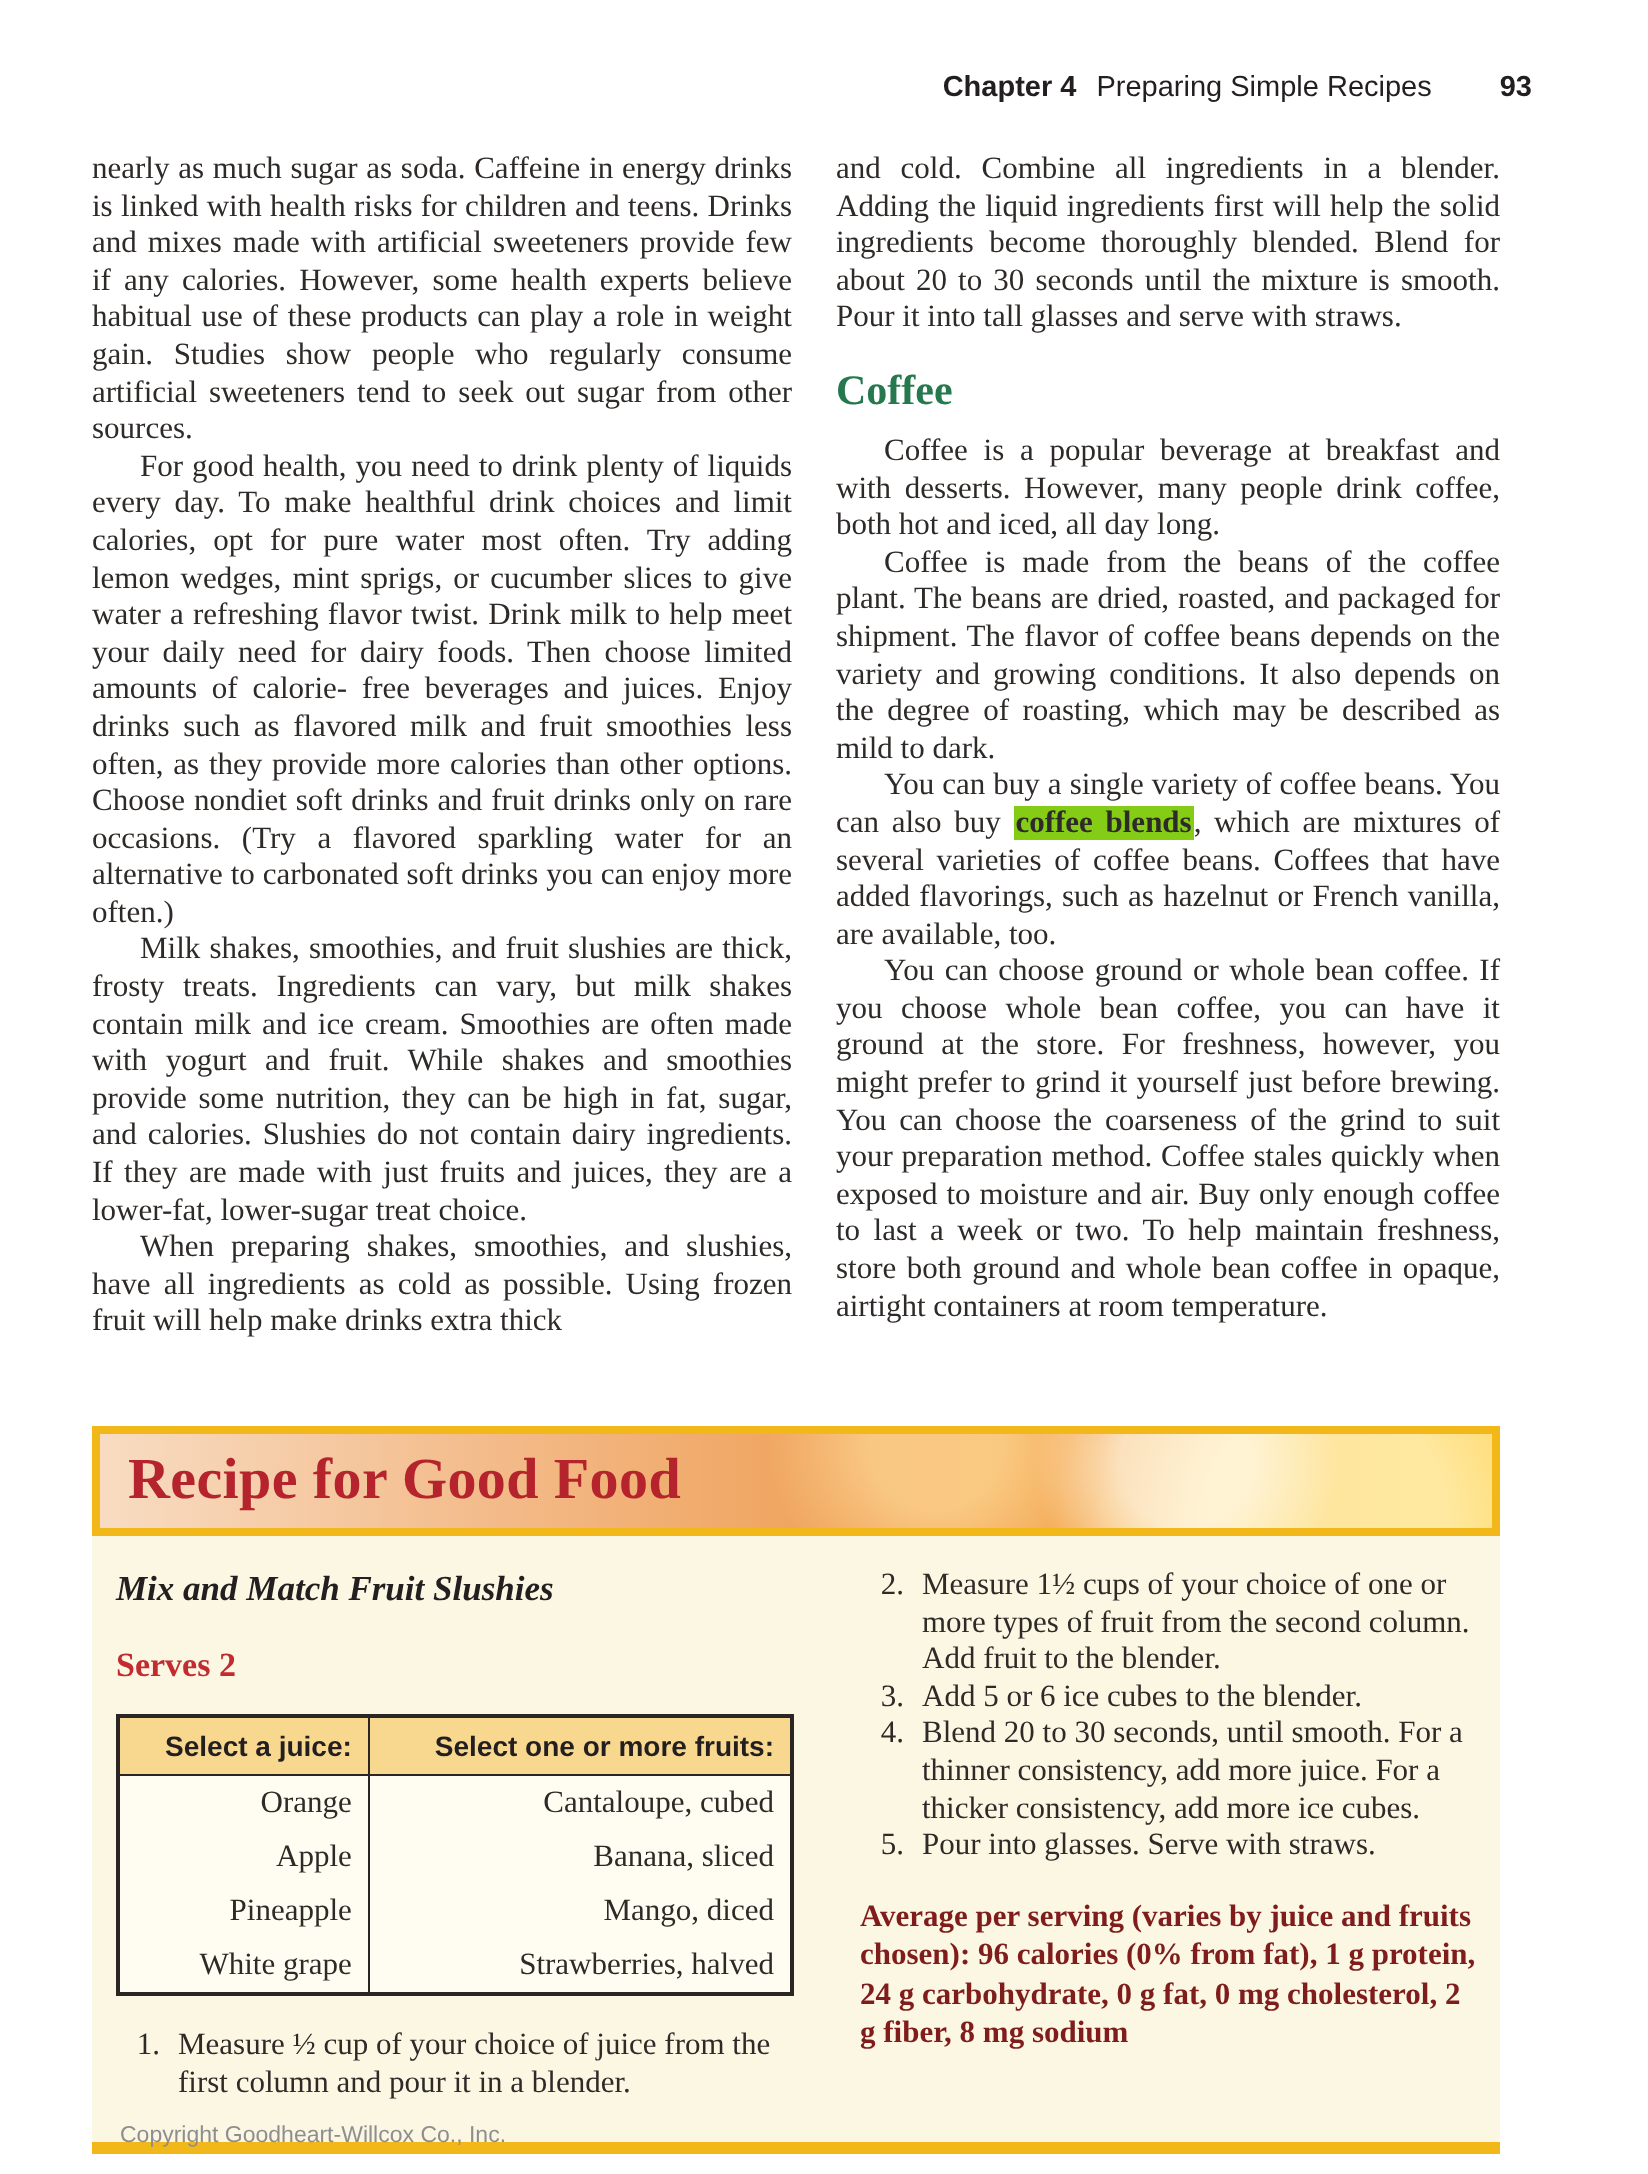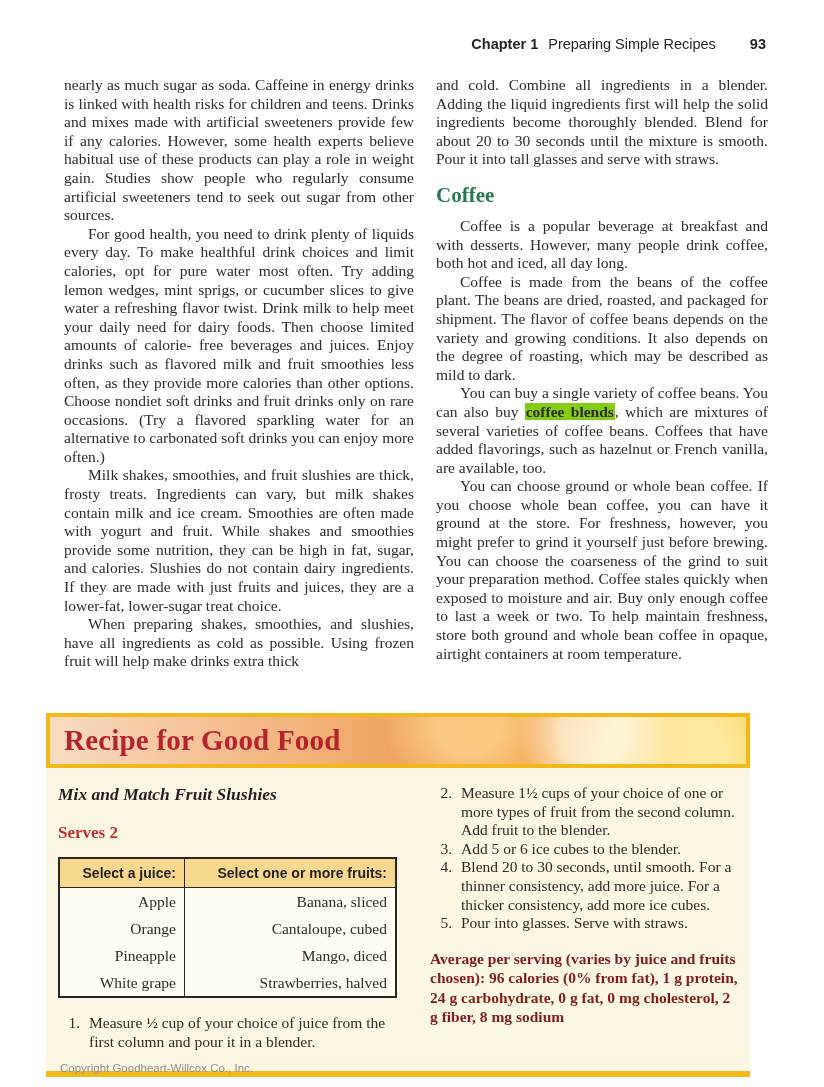--- a/index.html
+++ b/index.html
@@ -22,21 +22,21 @@
     align-items: baseline;
     font-family: "Liberation Sans", sans-serif;
     font-size: 14.5px;
     color: #231f20;
   }
   .runhead .chap { font-weight: bold; margin-right: 10px; }
   .runhead .pagenum { font-weight: bold; margin-left: 34px; }
   
   .columns {
     position: absolute;
-    top: 76px; left: 64px;
+    top: 76px; left: 46px;
     width: 704px;
     display: flex;
     gap: 22px;
   }
   .col { width: 350px; }
   .col.right { width: 332px; }
   .col p {
     font-size: 15.5px;
     line-height: 18.6px;
     text-align: justify;
@@ -151,21 +151,21 @@
     font-size: 11.5px;
     color: #8e8e8e;
   }
 </style>
 </head>
 <body>
 
 <div class="page">
 
   <div class="runhead">
-    <span class="chap">Chapter 1</span>
+    <span class="chap">Chapter 4</span>
     <span class="title">Preparing Simple Recipes</span>
     <span class="pagenum">93</span>
   </div>
 
   <div class="columns">
     <div class="col left">
       <p>nearly as much sugar as soda. Caffeine in energy drinks is linked with health risks for children and teens. Drinks and mixes made with artificial sweeteners provide few if any calories. However, some health experts believe habitual use of these products can play a role in weight gain. Studies show people who regularly consume artificial sweeteners tend to seek out sugar from other sources.</p>
       <p class="indent">For good health, you need to drink plenty of liquids every day. To make healthful drink choices and limit calories, opt for pure water most often. Try adding lemon wedges, mint sprigs, or cucumber slices to give water a refreshing flavor twist. Drink milk to help meet your daily need for dairy foods. Then choose limited amounts of calorie- free beverages and juices. Enjoy drinks such as flavored milk and fruit smoothies less often, as they provide more calories than other options. Choose nondiet soft drinks and fruit drinks only on rare occasions. (Try a flavored sparkling water for an alternative to carbonated soft drinks you can enjoy more often.)</p>
       <p class="indent">Milk shakes, smoothies, and fruit slushies are thick, frosty treats. Ingredients can vary, but milk shakes contain milk and ice cream. Smoothies are often made with yogurt and fruit. While shakes and smoothies provide some nutrition, they can be high in fat, sugar, and calories. Slushies do not contain dairy ingredients. If they are made with just fruits and juices, they are a lower-fat, lower-sugar treat choice.</p>
       <p class="indent">When preparing shakes, smoothies, and slushies, have all ingredients as cold as possible. Using frozen fruit will help make drinks extra thick</p>
@@ -190,26 +190,26 @@
         <div class="serves">Serves 2</div>
         <table class="juice-table">
           <thead>
             <tr>
               <th>Select a juice:</th>
               <th>Select one or more fruits:</th>
             </tr>
           </thead>
           <tbody>
             <tr>
+              <td>Orange</td>
+              <td>Cantaloupe, cubed</td>
+            </tr>
+            <tr>
               <td>Apple</td>
               <td>Banana, sliced</td>
-            </tr>
-            <tr>
-              <td>Orange</td>
-              <td>Cantaloupe, cubed</td>
             </tr>
             <tr>
               <td>Pineapple</td>
               <td>Mango, diced</td>
             </tr>
             <tr>
               <td>White grape</td>
               <td>Strawberries, halved</td>
             </tr>
           </tbody>

